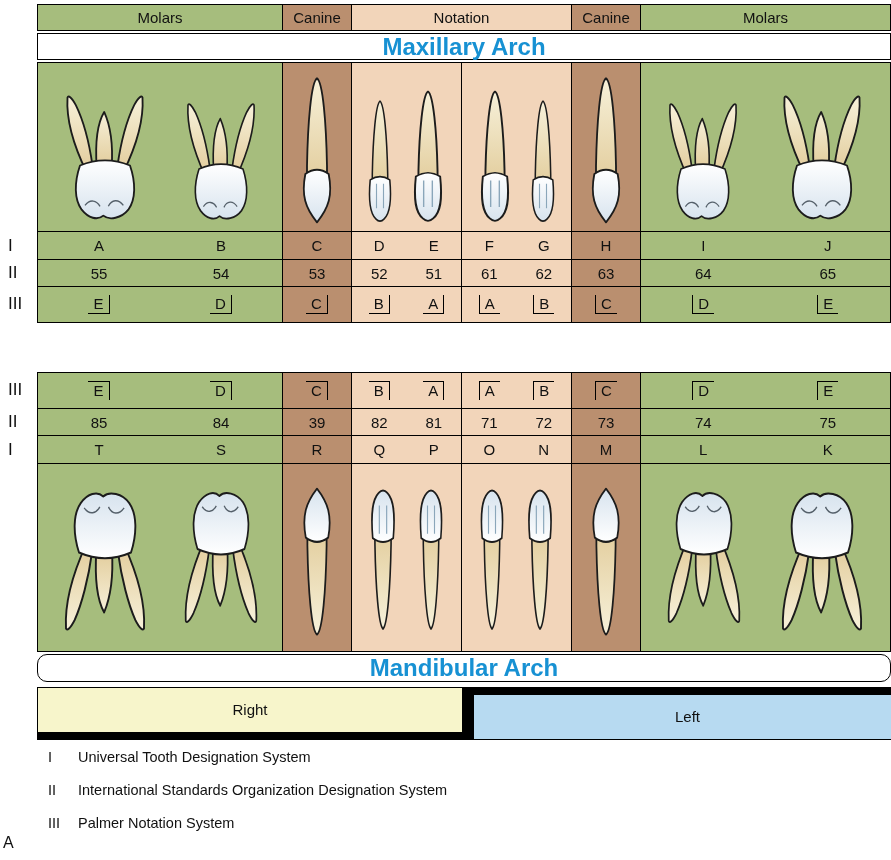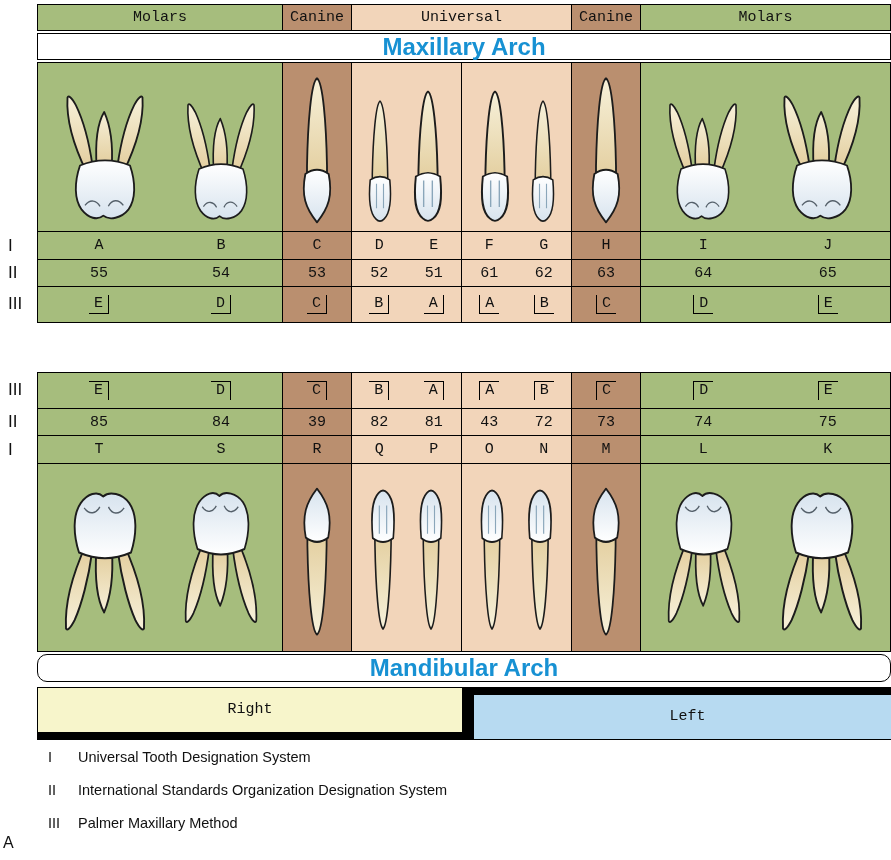--- a/index.html
+++ b/index.html
@@ -1,19 +1,19 @@
 <!DOCTYPE html>
 <html style="--green: #a6bd7d; --brown: #ba8f6f; --peach: #f2d5ba; --right-yellow: #f7f5cb; --left-blue: #b7daf1; --arch-blue: #1791d3;"><head>
 <meta charset="utf-8">
 <style>
   html,body{margin:0;padding:0;background:#fff;}
   .page{position:relative;width:891px;height:860px;background:#fff;
         font-family:"Liberation Sans",sans-serif;color:#111;overflow:hidden;}
   .chart{position:absolute;left:37px;top:4px;width:854px;}
-  .grid{display:grid;gap:1px;background:#000;border:1px solid #000;box-sizing:border-box;font-family:Liberation Mono, monospace;}
+  .grid{display:grid;gap:1px;background:#000;border:1px solid #000;box-sizing:border-box;}
   .g6{grid-template-columns:244px 68px 109px 109px 68px 249px;}
   .g5{grid-template-columns:244px 68px 219px 68px 249px;}
   .g2{grid-template-columns:424px 427px;gap:12px;}
   .cell{box-sizing:border-box;}
   .c-g{background:var(--green,#a6bd7d);}
   .c-b{background:var(--brown,#ba8f6f);}
   .c-p{background:var(--peach,#f2d5ba);}
   .c-y{background:var(--right-yellow,#f7f5cb);}
   .c-bl{background:var(--left-blue,#b7daf1);margin-top:7px;}
   .hc{height:25px;line-height:25px;text-align:center;font-size:15px;}
@@ -90,21 +90,21 @@
   <span class="rl" style="top:295px">III</span>
   <span class="rl" style="top:381px">III</span>
   <span class="rl" style="top:413px">II</span>
   <span class="rl" style="top:441px">I</span>
 
   <div class="chart">
 
     <div class="grid g5">
       <div class="cell c-g hc">Molars</div>
       <div class="cell c-b hc">Canine</div>
-      <div class="cell c-p hc">Universal</div>
+      <div class="cell c-p hc">Notation</div>
       <div class="cell c-b hc">Canine</div>
       <div class="cell c-g hc">Molars</div>
     </div>
 
     <div class="band">Maxillary Arch</div>
 
     <div class="grid g6 trow">
       <div class="cell c-g tcell tu">
         <svg class="tooth" viewBox="0 0 120 160" width="100" height="136" preserveAspectRatio="none">
             <use href="#t-um"></use>
@@ -255,21 +255,21 @@
           <span class="half">84</span>
         </div>
       <div class="cell c-b single">
           <span>39</span>
         </div>
       <div class="cell c-p">
           <span class="half">82</span>
           <span class="half">81</span>
         </div>
       <div class="cell c-p">
-          <span class="half">43</span>
+          <span class="half">71</span>
           <span class="half">72</span>
         </div>
       <div class="cell c-b single">
           <span>73</span>
         </div>
       <div class="cell c-g">
           <span class="half">74</span>
           <span class="half">75</span>
         </div>
     </div>
@@ -377,19 +377,19 @@
     <div class="lrow">
       <span class="lkey">I</span>
       <span class="ltext">Universal Tooth Designation System</span>
     </div>
     <div class="lrow">
       <span class="lkey">II</span>
       <span class="ltext">International Standards Organization Designation System</span>
     </div>
     <div class="lrow">
       <span class="lkey">III</span>
-      <span class="ltext">Palmer Maxillary Method</span>
+      <span class="ltext">Palmer Notation System</span>
     </div>
   </div>
 
   <div class="figlabel">A</div>
 
 </div>
 
 </body></html>

